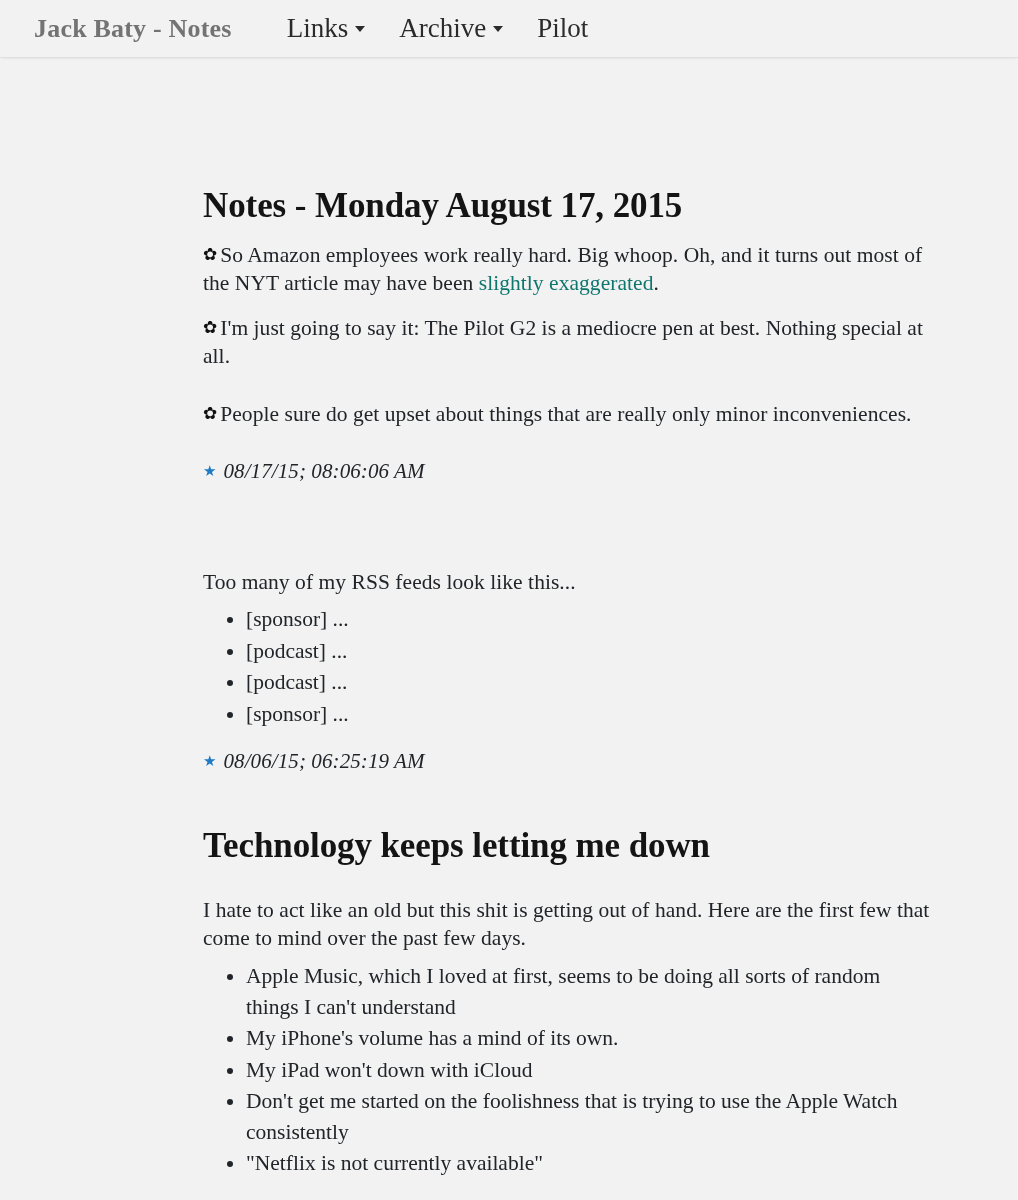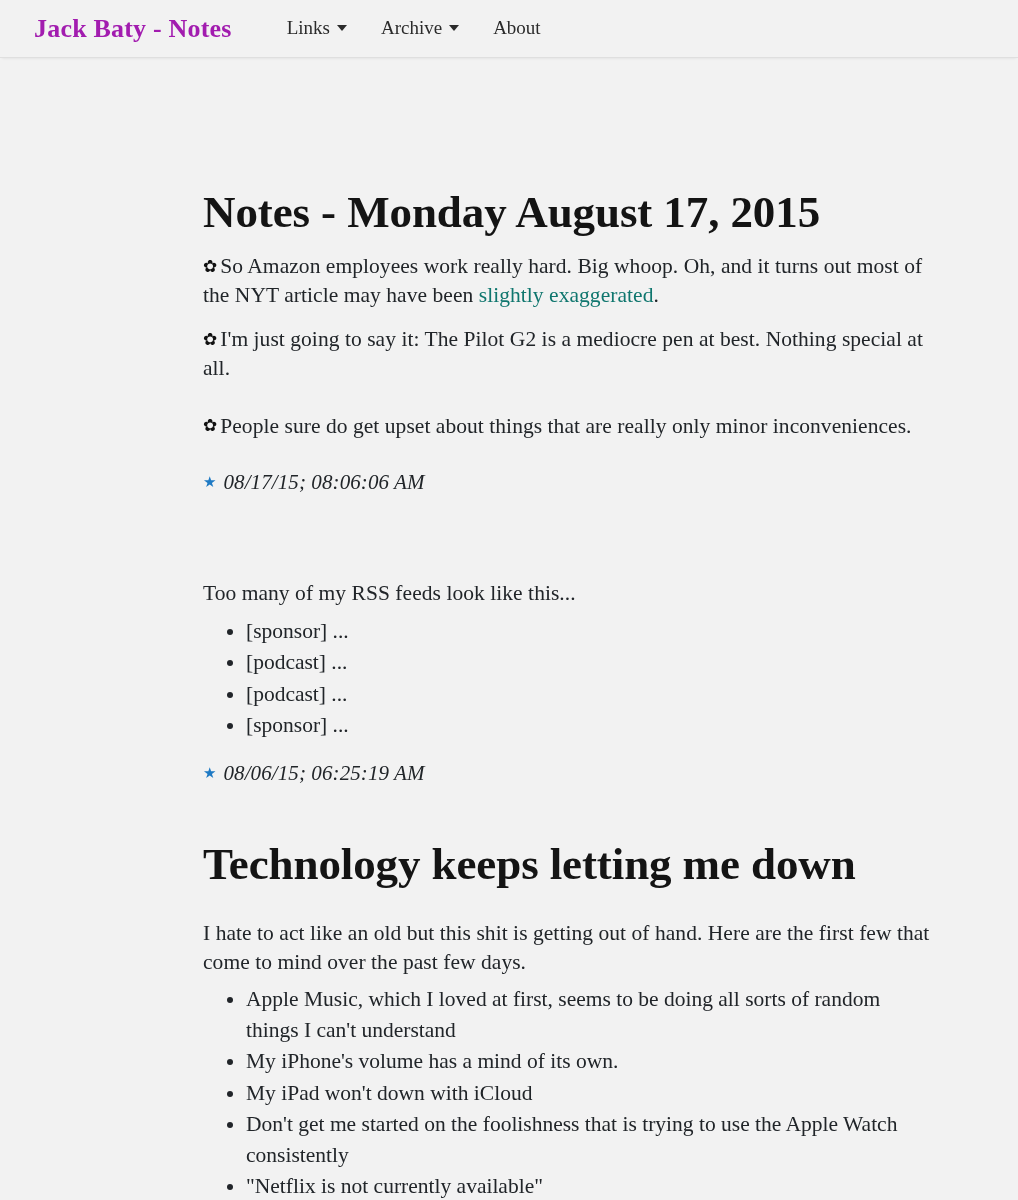--- a/index.html
+++ b/index.html
@@ -25,38 +25,38 @@
     box-shadow: 0 2px 3px -2px rgba(0,0,0,0.10);
     display: flex;
     align-items: center;
     padding: 0 0 0 34px;
   }
   .brand {
     font-family: "Liberation Serif", "DejaVu Serif", serif;
     font-weight: 700;
     font-size: 26px;
     letter-spacing: 0.2px;
-    color: #a21caf;
+    color: #737373;
     text-decoration: none;
     white-space: nowrap;
     margin-right: 38px;
     line-height: 1;
   }
   .nav-items {
     display: flex;
     align-items: center;
     gap: 0px;
     list-style: none;
     margin: 0;
     padding: 0;
   }
   .nav-item {
     display: flex;
     align-items: center;
-    font-size: 19px;
+    font-size: 27px;
     color: #2b2b2b;
     text-decoration: none;
     padding: 2px 17px 2px 17px;
     white-space: nowrap;
     line-height: 1.1;
     justify-content: flex-end;
   }
   .nav-item .caret {
     display: inline-block;
     width: 0;
@@ -73,21 +73,21 @@
     padding: 0 0 40px 0;
   }
   .post {
     width: 732px;
     margin: 0 0 0 203px;
   }
   .post-title {
     font-family: "Liberation Serif", "DejaVu Serif", serif;
     font-weight: 700;
     color: #141414;
-    font-size: 45px;
+    font-size: 35px;
     line-height: 1.16;
     margin: 0 0 14px 0;
     letter-spacing: -0.1px;
   }
   .post:first-child .post-title { margin-top: 0; }
 
   .post-1 { padding-top: 128px; }
   .post-2 { padding-top: 55px; }
   .post-3 { padding-top: 52px; }
 
@@ -158,21 +158,21 @@
       </a>
     </li>
     <li>
       <a class="nav-item" href="#">
         <span>Archive</span>
         <span class="caret"></span>
       </a>
     </li>
     <li>
       <a class="nav-item" href="#">
-        <span>About</span>
+        <span>Pilot</span>
       </a>
     </li>
   </ul>
 </nav>
 
 <main class="container">
 
   <article class="post post-1">
     <h1 class="post-title">Notes - Monday August 17, 2015</h1>
 

